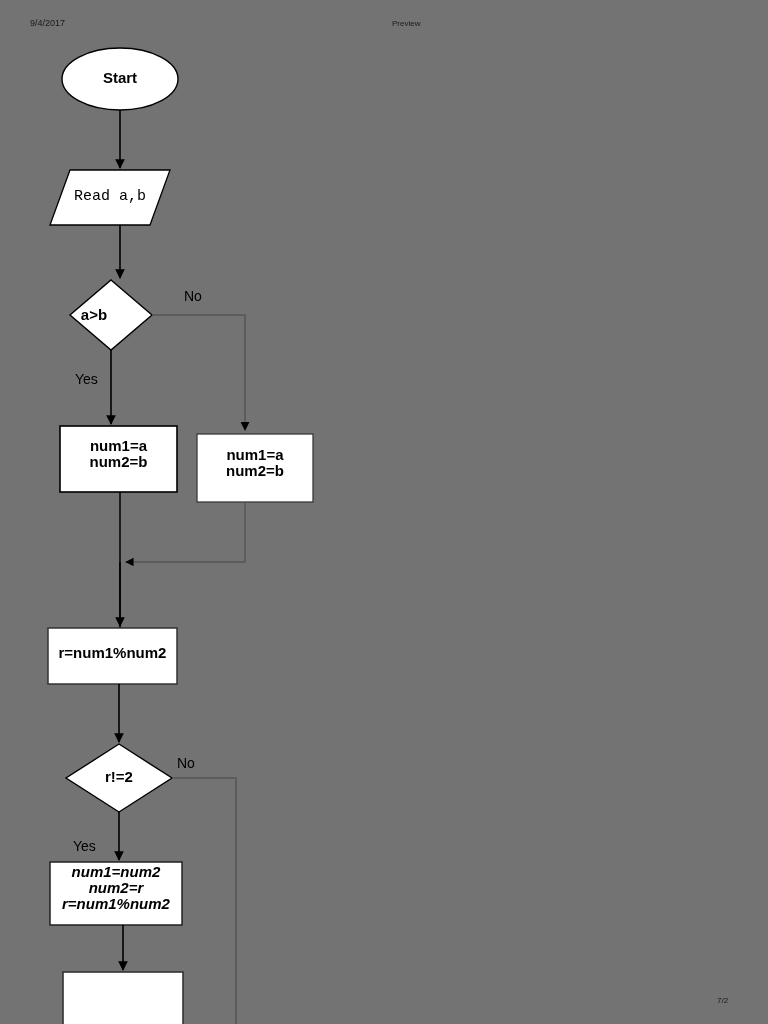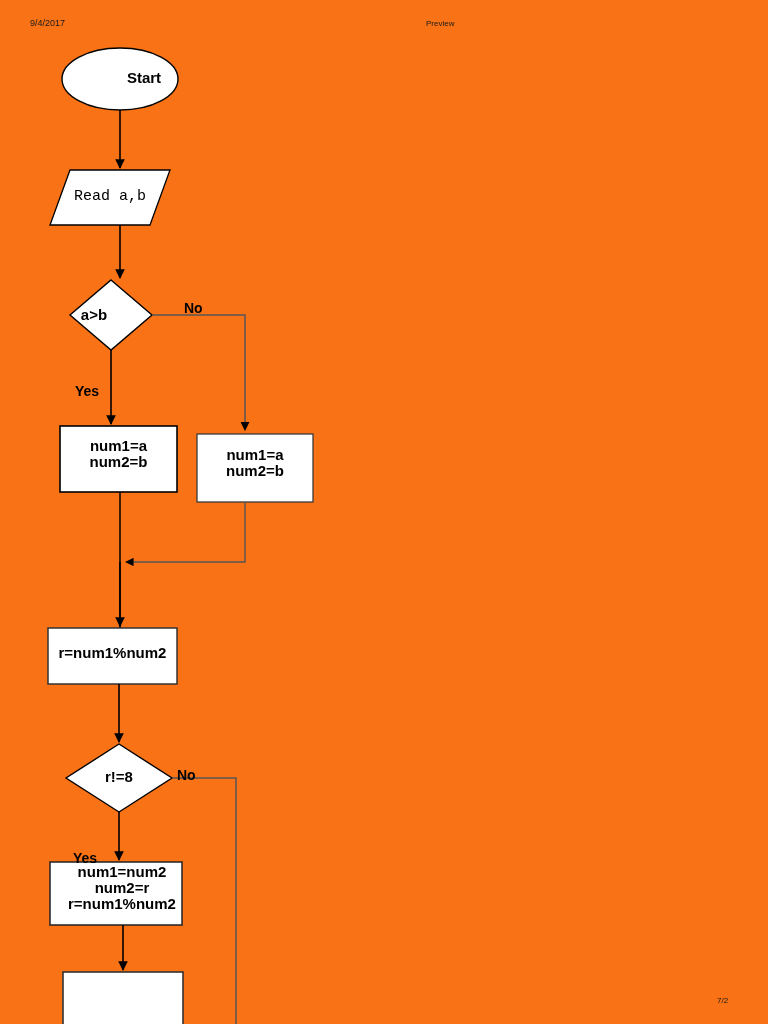--- a/index.html
+++ b/index.html
@@ -8,32 +8,32 @@
     background: #ffffff;
   }
   body {
     font-family: "Liberation Sans", sans-serif;
     color: #000000;
   }
   #page {
     position: relative;
     width: 768px;
     height: 1024px;
-    background: #f97316;
+    background: #737373;
     overflow: hidden;
   }
   .hdr {
     position: absolute;
     font-size: 9px;
     color: #1a1a1a;
     font-family: "Liberation Sans", sans-serif;
     white-space: nowrap;
   }
   #hdr-date { left: 30px; top: 18px; }
-  #hdr-title { left: 392px; top: 19px; font-size: 8px; margin-left: 34px; }
+  #hdr-title { left: 392px; top: 19px; font-size: 8px; }
   #ftr-page { position: absolute; left: 717px; top: 996px; font-size: 8px; color: #1a1a1a; white-space: nowrap; }
 
   #flow {
     position: absolute;
     left: 0;
     top: 0;
     width: 768px;
     height: 1024px;
   }
   .lbl {
@@ -43,25 +43,24 @@
     font-size: 15px;
     color: #000;
     white-space: nowrap;
     line-height: 1.08;
     text-align: center;
   }
   .lbl.reg { font-weight: normal; font-size: 15px; font-family: Liberation Mono, monospace; }
   .branch {
     position: absolute;
     font-family: "Liberation Sans", sans-serif;
-    font-weight: bold;
+    font-weight: normal;
     font-size: 14px;
     color: #000;
     white-space: nowrap;
-    margin-top: 12px;
   }
 </style>
 </head>
 <body>
 
 <div id="page">
 
   <div class="hdr" id="hdr-date">9/4/2017</div>
   <div class="hdr" id="hdr-title">Preview</div>
 
@@ -106,41 +105,41 @@
 
     <line x1="119" y1="812" x2="119" y2="860" stroke="#000" stroke-width="1.6" marker-end="url(#arrow)"></line>
 
     <rect x="50" y="862" width="132" height="63" fill="#ffffff" stroke="#222222" stroke-width="1.5"></rect>
 
     <line x1="123" y1="925" x2="123" y2="970" stroke="#000" stroke-width="1.6" marker-end="url(#arrow)"></line>
 
     <rect x="63" y="972" width="120" height="70" fill="#ffffff" stroke="#333333" stroke-width="1.6"></rect>
   </svg>
 
-  <div class="lbl" style="left:62px; top:70px; width:116px;padding-left:24px;">Start</div>
+  <div class="lbl" style="left:62px; top:70px; width:116px;">Start</div>
 
   <div class="lbl reg" style="left:50px; top:189px; width:120px;">Read a,b</div>
 
   <div class="lbl" style="left:54px; top:307px; width:80px;">a&gt;b</div>
 
   <div class="lbl" style="left:60px; top:438px; width:117px;">
     <div>num1=a</div>
     <div>num2=b</div>
   </div>
 
   <div class="lbl" style="left:197px; top:447px; width:116px;">
     <div>num1=a</div>
     <div>num2=b</div>
   </div>
 
   <div class="lbl" style="left:40px; top:645px; width:145px;">r=num1%num2</div>
 
-  <div class="lbl" style="left:79px; top:769px; width:80px;">r!=8</div>
+  <div class="lbl" style="left:79px; top:769px; width:80px;">r!=2</div>
 
-  <div class="lbl" style="left:52px; top:864px; width:140px;">
+  <div class="lbl" style="left:46px; top:864px; width:140px;font-style:italic;">
     <div>num1=num2</div>
     <div>num2=r</div>
     <div>r=num1%num2</div>
   </div>
 
   <div class="branch" style="left:184px; top:288px;">No</div>
   <div class="branch" style="left:75px; top:371px;">Yes</div>
   <div class="branch" style="left:177px; top:755px;">No</div>
   <div class="branch" style="left:73px; top:838px;">Yes</div>
 

